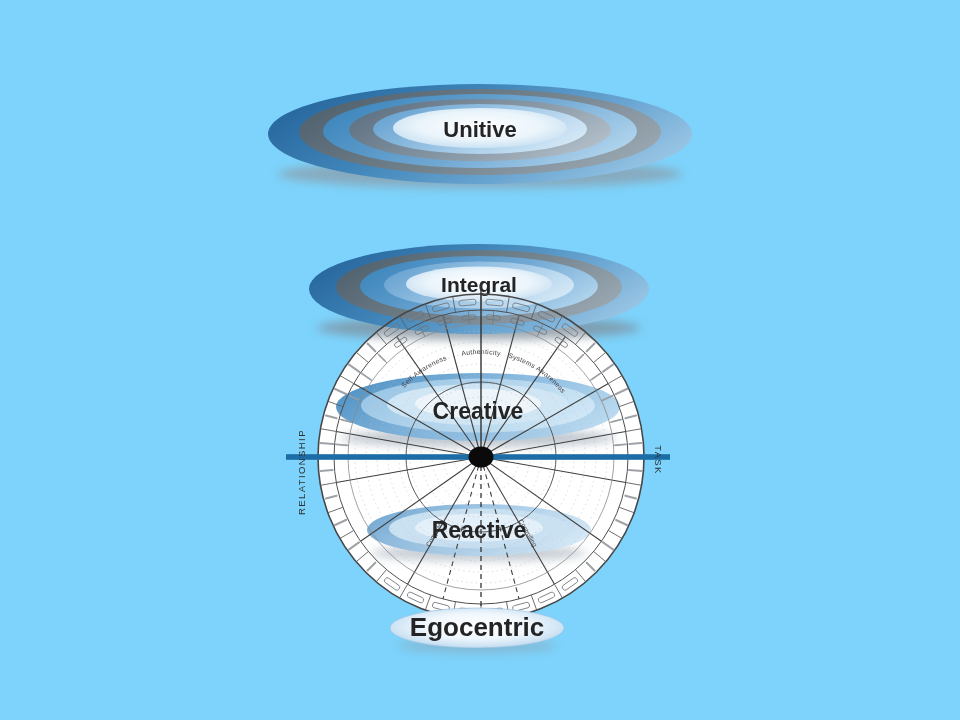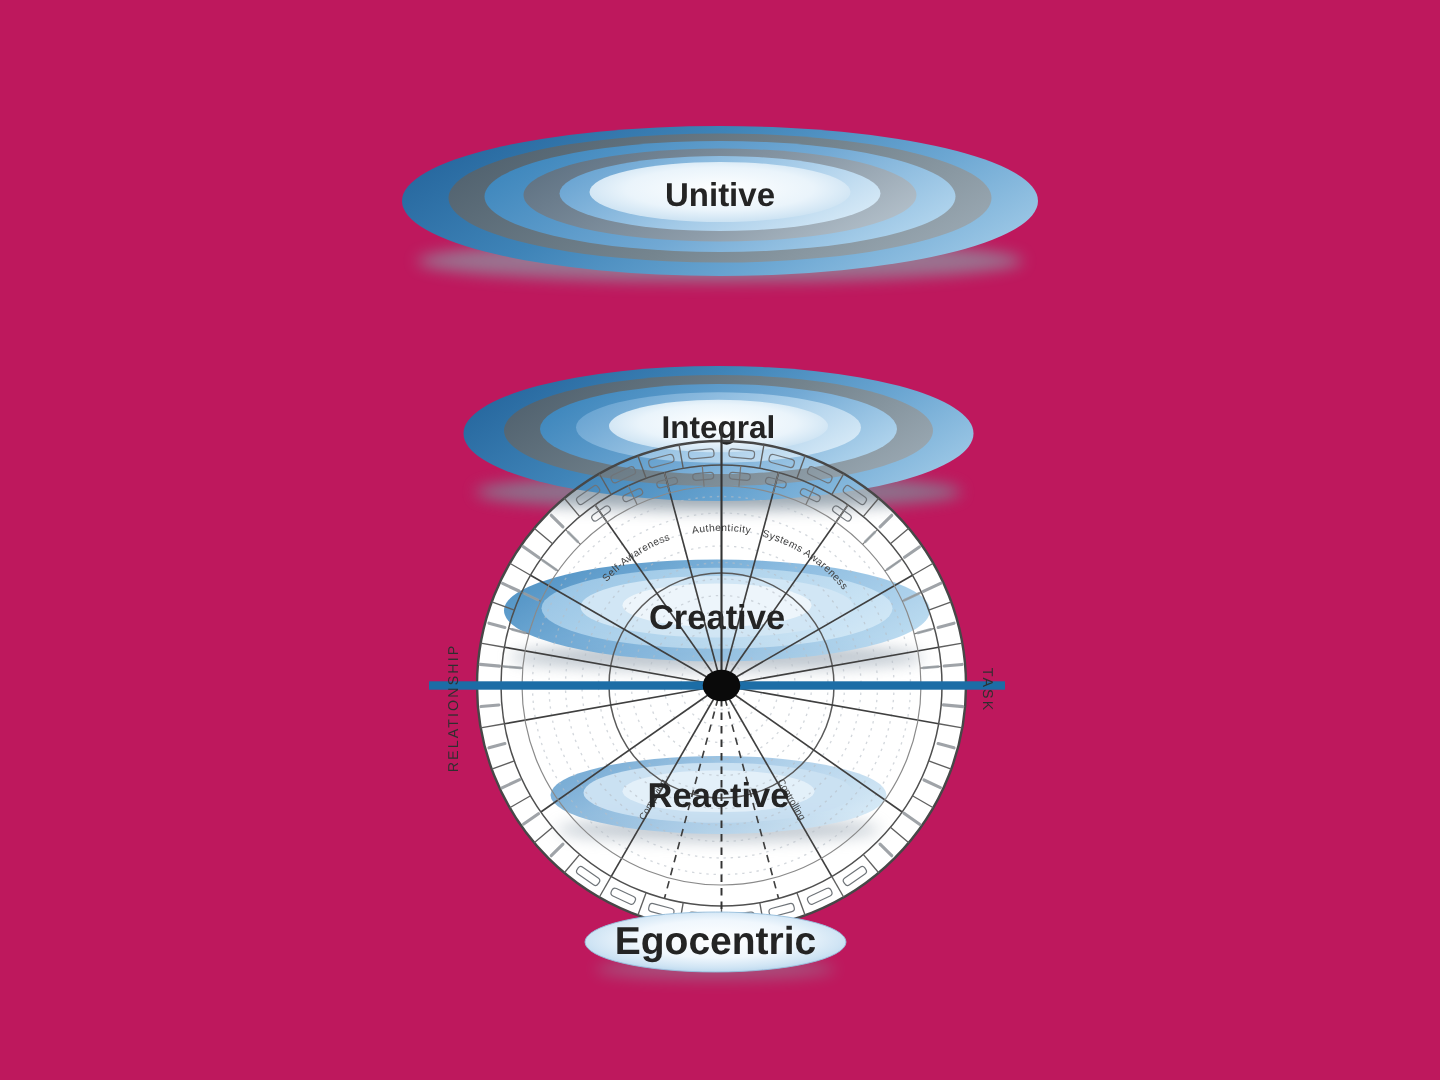--- a/index.html
+++ b/index.html
@@ -1,16 +1,16 @@
 <!DOCTYPE html>
 <html><head>
 <meta charset="utf-8">
 <style>
   html,body{margin:0;padding:0;background:#ffffff;}
-  .stage{position:relative;width:960px;height:720px;background:#be185d;overflow:hidden;
+  .stage{position:relative;width:960px;height:720px;background:#7dd3fc;overflow:hidden;
          font-family:"Liberation Sans", sans-serif;}
   svg{display:block;}
   text{font-family:"Liberation Sans", sans-serif;}
   .lvl{font-weight:bold;fill:#242424;}
   .tiny{fill:#3f3f3f;}
 </style>
 </head>
 <body>
 
 <div class="stage">

